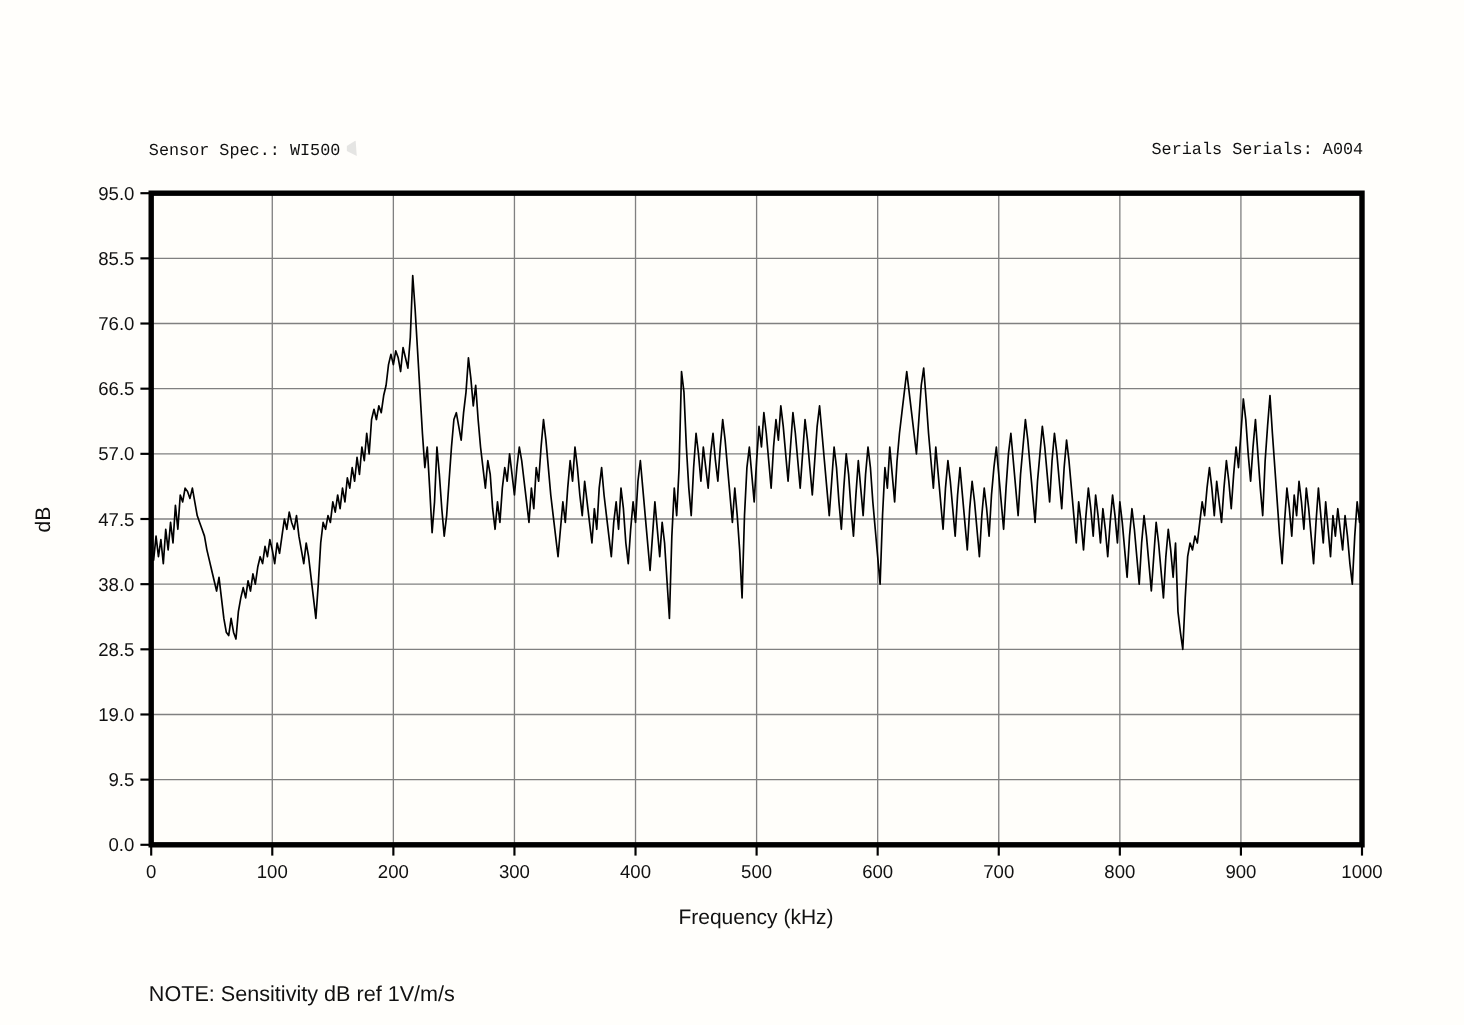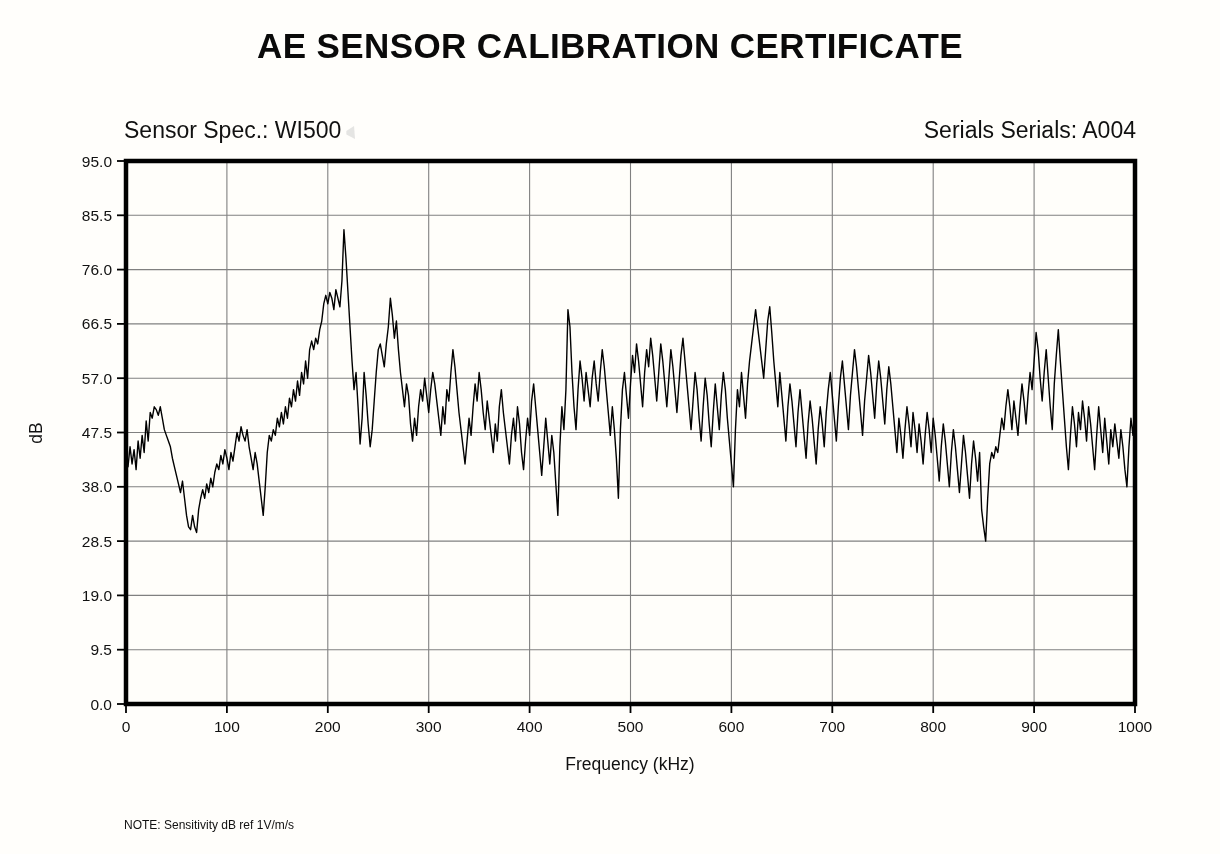--- a/index.html
+++ b/index.html
@@ -26,23 +26,24 @@
     width: 1220px;
     text-align: center;
     font-size: 35px;
     font-weight: bold;
     letter-spacing: 0.4px;
     color: #0a0a0a;
   }
   .hdr {
     position: absolute;
     top: 117px;
-    font-size: 23px;
+    font-size: 14px;
     color: #111;
     white-space: nowrap;
+    font-family: Liberation Mono, monospace;
   }
   .hdr-left { left: 124px; }
   .hdr-right { right: 84px; }
   .smudge {
     display: inline-block;
     width: 14px;
     height: 13px;
     margin-left: 5px;
     vertical-align: -1px;
     background: #cfcfcf;
@@ -67,31 +68,30 @@
   .axis-title {
     font-family: "Liberation Sans", sans-serif;
     font-size: 17.5px;
     fill: #111;
     text-anchor: middle;
   }
   .note {
     position: absolute;
     left: 124px;
     top: 818px;
-    font-size: 12px;
+    font-size: 18px;
     color: #111;
     white-space: nowrap;
   }
 </style>
 </head>
 <body>
 
 <div id="certificate">
 
-  <div class="title">AE SENSOR CALIBRATION CERTIFICATE</div>
 
   <div class="hdr hdr-left">
     <span>Sensor Spec.: WI500</span><span class="smudge"></span>
   </div>
 
   <div class="hdr hdr-right">Serials Serials: A004</div>
 
   <div class="plot-wrap">
     <svg class="chart" width="1220" height="854" viewBox="0 0 1220 854">
       <rect id="plot-bg" x="126" y="161" width="1009" height="543" fill="#fffefa"></rect>

